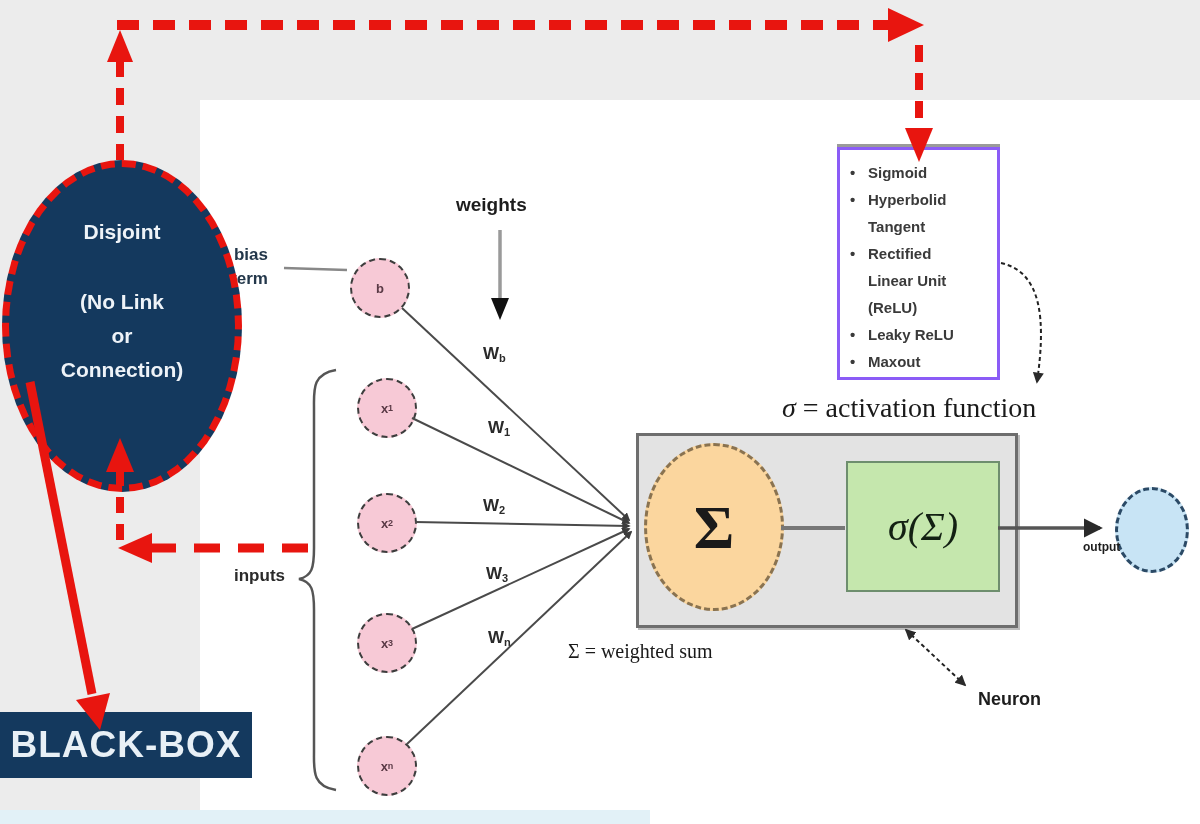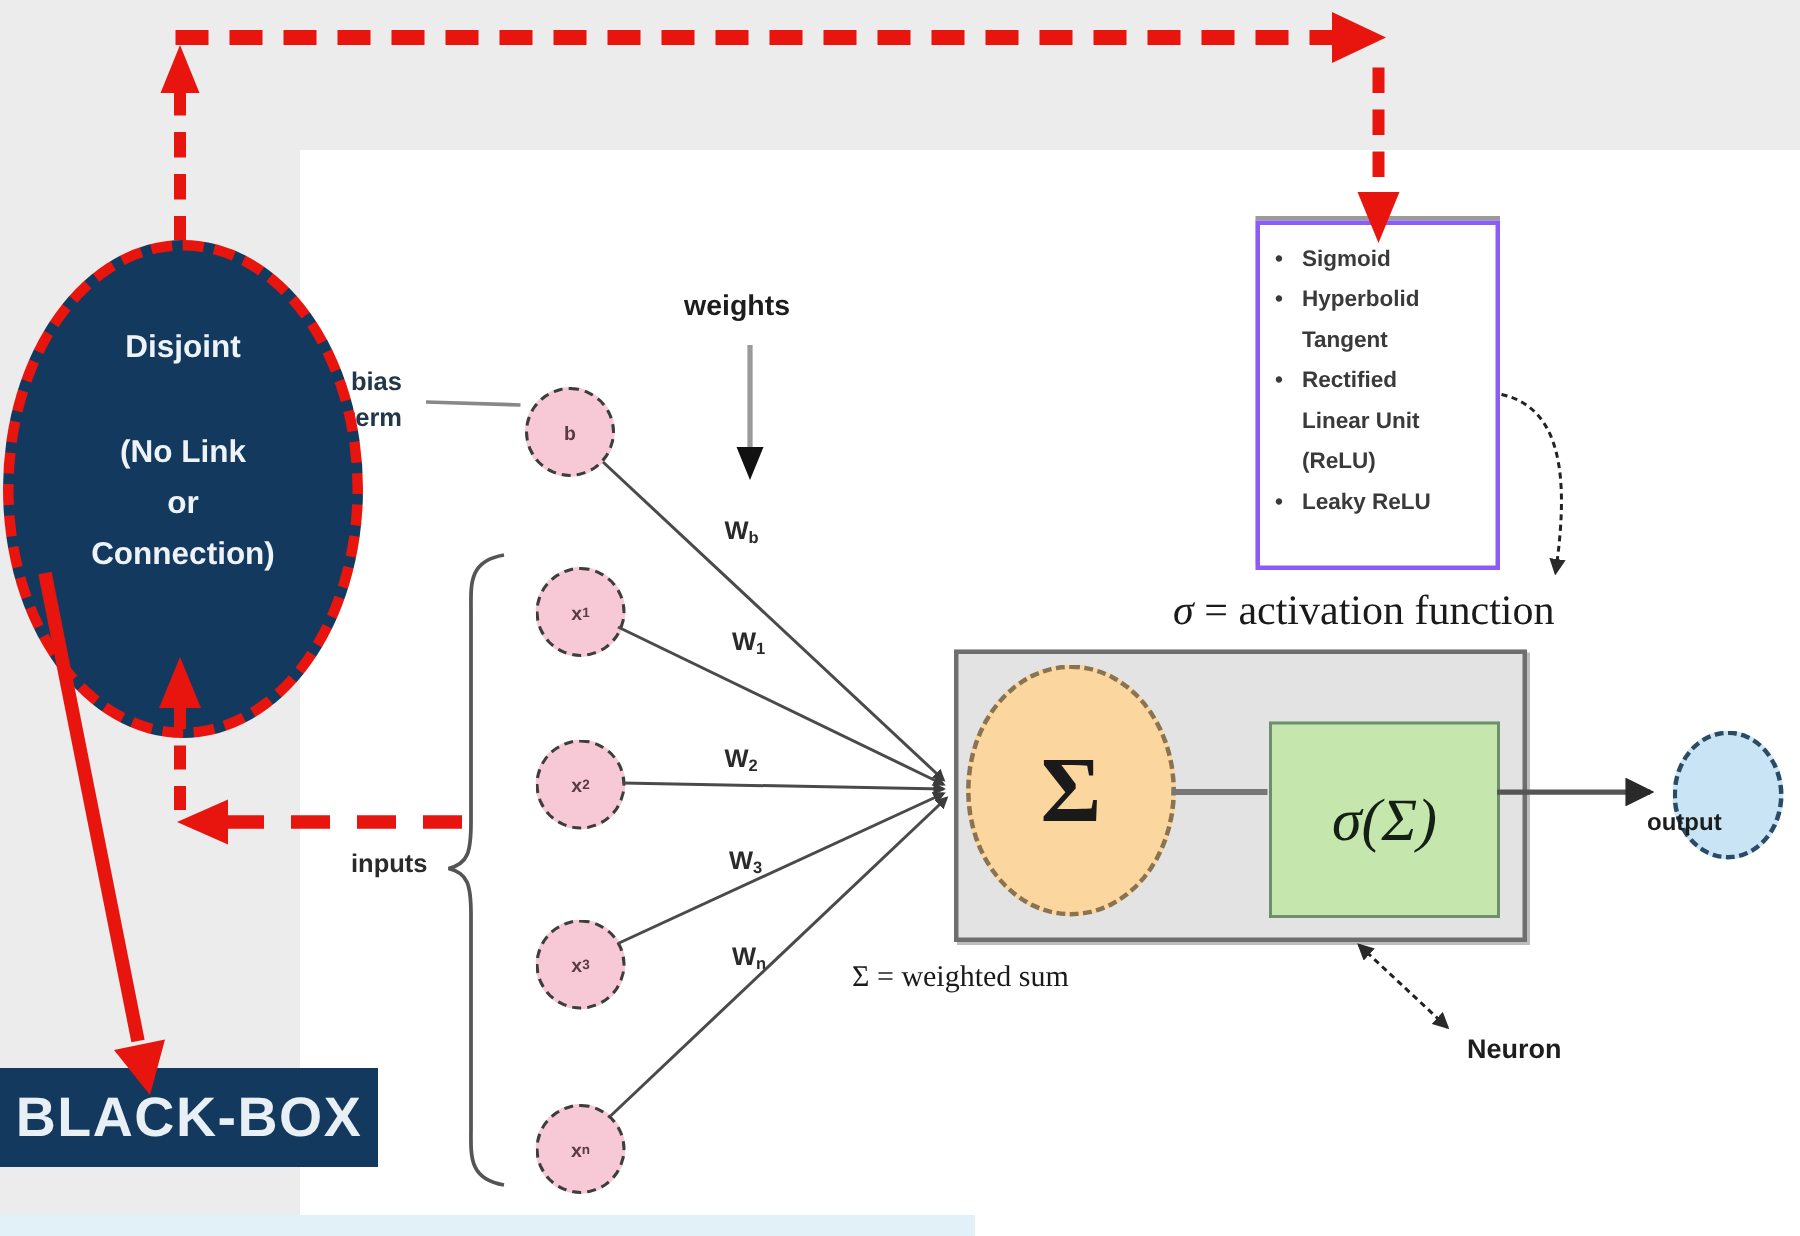--- a/index.html
+++ b/index.html
@@ -68,34 +68,34 @@
   .sum-ellipse{
     left:644px;top:443px;width:134px;height:162px;border-radius:50%;
     background:#fbd69e;border:3px dashed #8a7350;z-index:4;
     display:flex;align-items:center;justify-content:center;
     font-family:"Liberation Serif",serif;font-size:62px;font-weight:bold;color:#1a1a1a;
   }
   .sigma-box{
     left:846px;top:461px;width:150px;height:127px;background:#c5e7ad;
     border:2.5px solid #6e8e6e;z-index:4;
     display:flex;align-items:center;justify-content:center;
-    font-family:"Liberation Serif",serif;font-style:italic;font-size:40px;color:#132013;margin-top:20px;
+    font-family:"Liberation Serif",serif;font-style:italic;font-size:40px;color:#132013;
   }
   .blue-circle{
     left:1115px;top:487px;width:68px;height:80px;border-radius:50%;
     background:#c8e4f5;border:3px dashed #2b4a66;z-index:3;
   }
 
   .eq{font-family:"Liberation Serif",serif;color:#1a1a1a;z-index:3;}
   .eq .lhs{font-style:italic;}
   .activation-eq{left:782px;top:392px;font-size:28px;}
   .sum-eq{left:568px;top:640px;font-size:20px;}
   .sum-eq .lhs{font-style:normal;}
 
-  .output-label{left:1083px;top:540px;font-size:16px;font-weight:bold;color:#1d1d1d;z-index:3;margin-left:15px;}
+  .output-label{left:1083px;top:540px;font-size:12px;font-weight:bold;color:#1d1d1d;z-index:3;}
   .neuron-label{left:978px;top:689px;font-size:18px;font-weight:bold;color:#1d1d1d;z-index:3;}
 
   
   .activation-box{
     left:837px;top:147px;width:163px;height:233px;background:#ffffff;
     border:3px solid #8b5cf6;z-index:3;box-shadow:0 -3px 0 #9a9a9a;box-sizing:border-box;
   }
   .activation-box ul{margin:9px 0 0 0;padding:0 0 0 10px;list-style:none;}
   .activation-box li{
     display:flex;font-size:15px;line-height:27px;color:#3a3a3a;font-weight:600;
@@ -199,20 +199,24 @@
         <span class="bullet"></span>
         <span class="txt">Hyperbolid Tangent</span>
       </li>
     <li>
         <span class="bullet"></span>
         <span class="txt">Rectified Linear Unit (ReLU)</span>
       </li>
     <li>
         <span class="bullet"></span>
         <span class="txt">Leaky ReLU</span>
+      </li>
+    <li>
+        <span class="bullet"></span>
+        <span class="txt">Maxout</span>
       </li>
   </ul>
 </div>
 
 <svg class="overlay" width="1200" height="824" viewBox="0 0 1200 824" aria-hidden="true">
   <defs>
     <marker id="ah" viewBox="0 0 10 10" refX="8.5" refY="5" markerWidth="5.5" markerHeight="5.5" orient="auto-start-reverse">
       <path d="M0,0 L10,5 L0,10 z" fill="#2a2a2a"></path>
     </marker>
     <marker id="ahSmall" viewBox="0 0 10 10" refX="8" refY="5" markerWidth="4.2" markerHeight="4.2" orient="auto-start-reverse">

